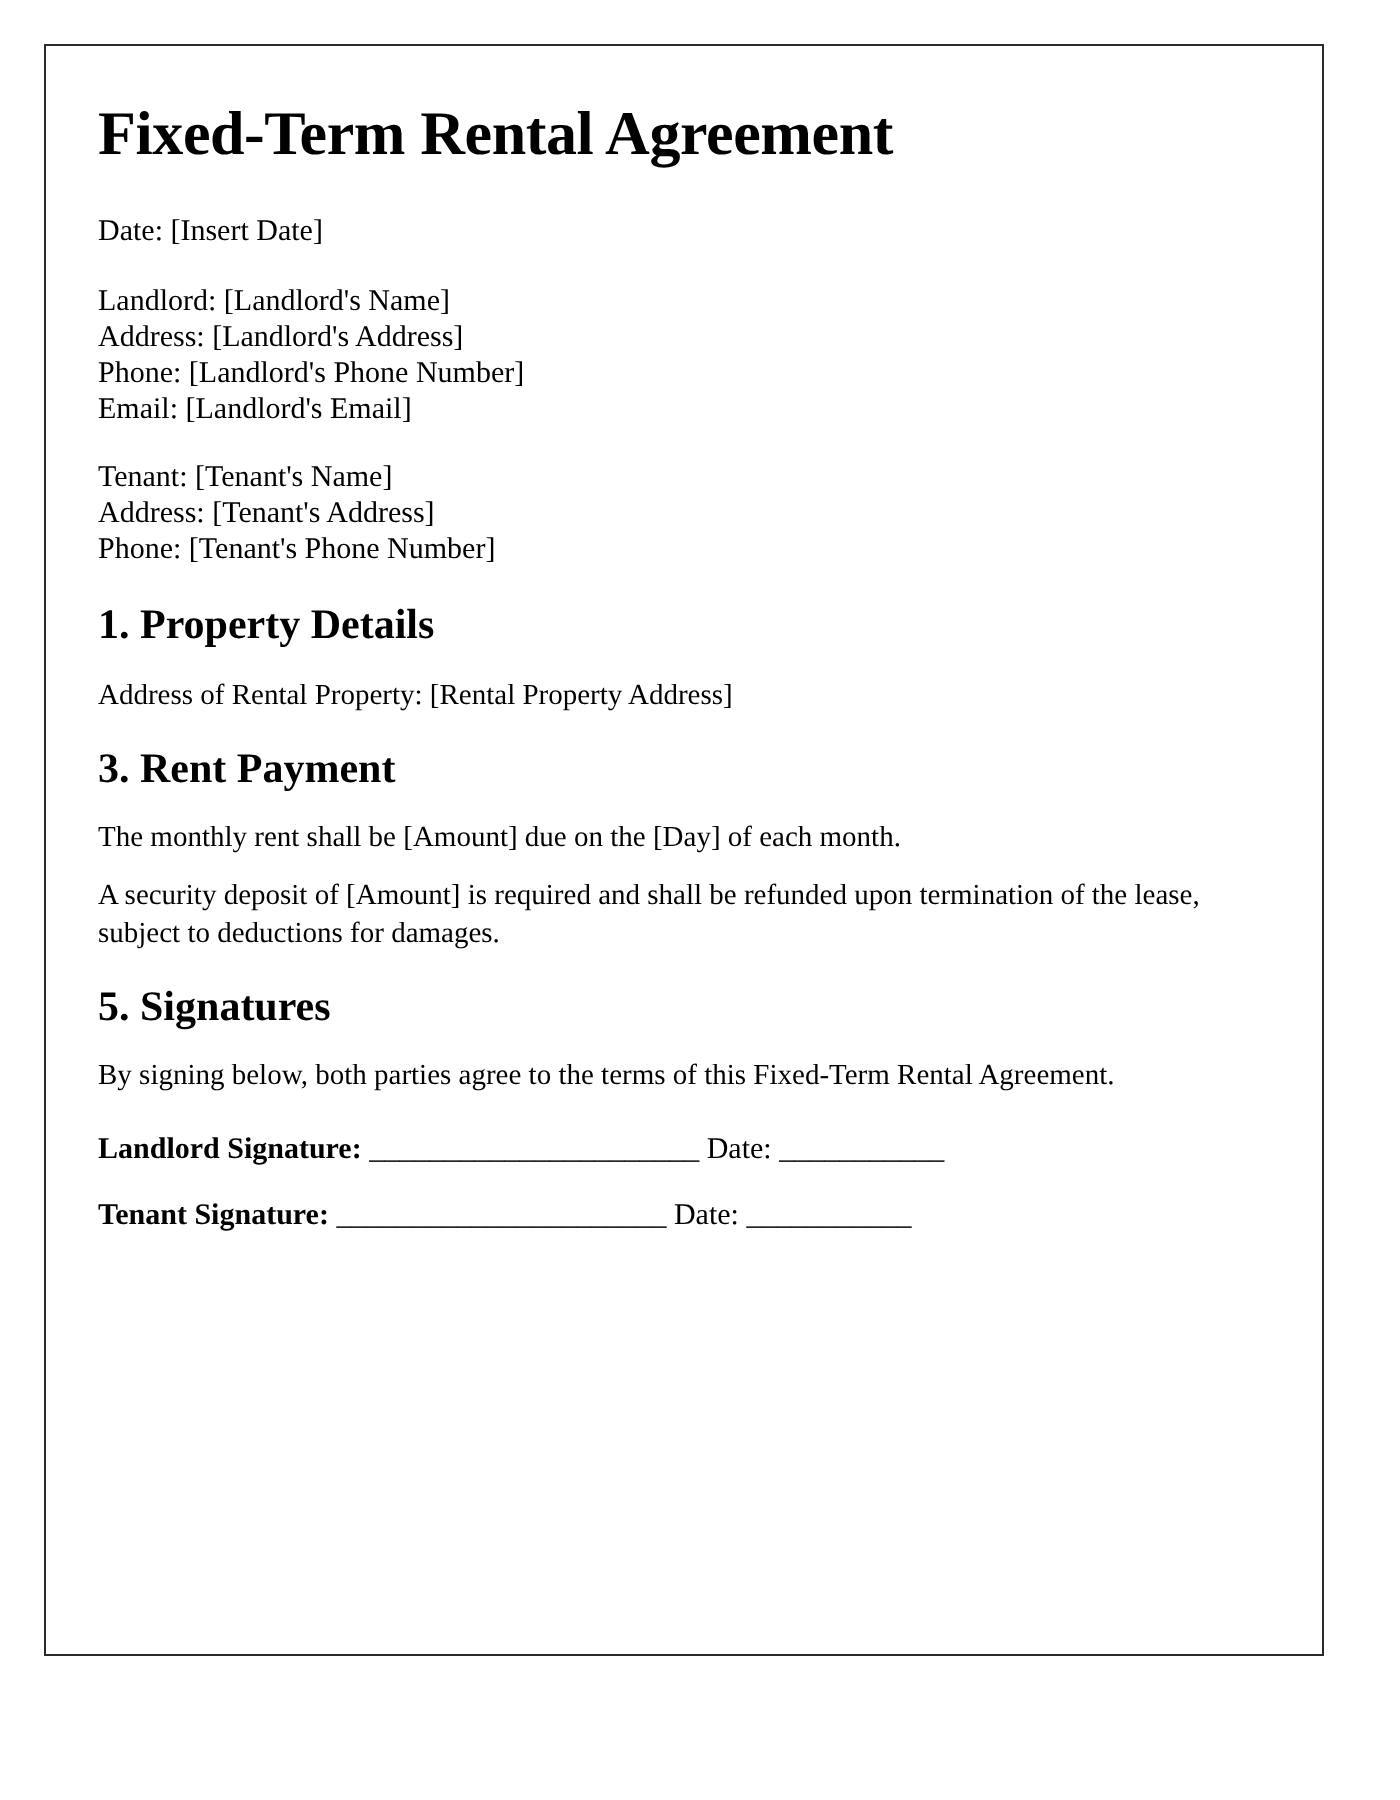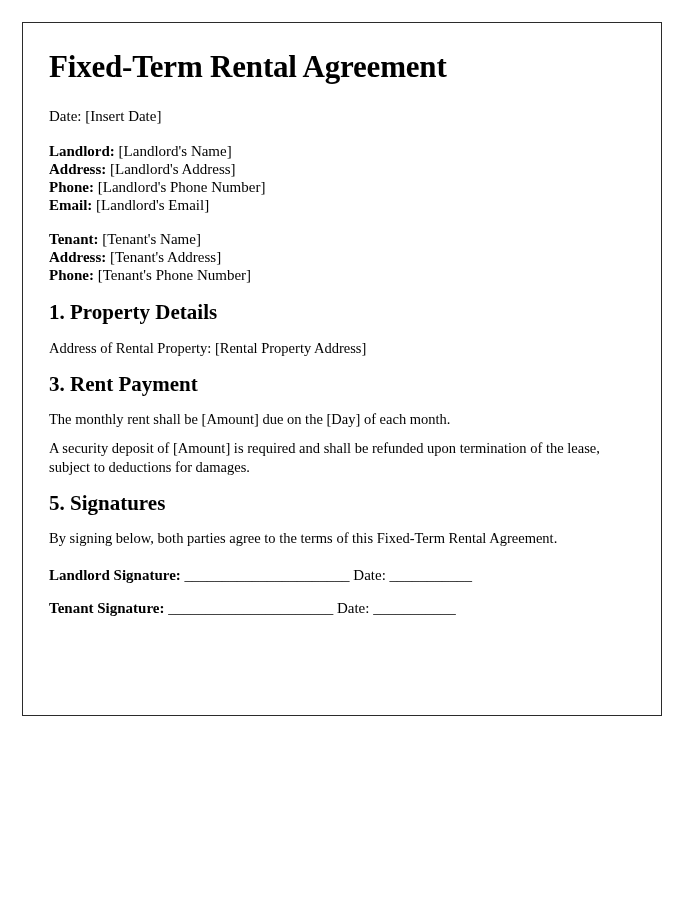--- a/index.html
+++ b/index.html
@@ -13,21 +13,21 @@
     overflow: hidden;
     font-family: "Liberation Serif", "DejaVu Serif", serif;
     color: #000000;
   }
 
   .page {
     position: absolute;
     left: 22px;
     top: 22px;
     width: 640px;
-    height: 694px;
+    height: 806px;
     border: 1px solid #2b2b2b;
     background: #ffffff;
     box-sizing: border-box;
   }
 
   .content {
     padding: 26px 26px 0 26px;
   }
 
   .doc-title {
@@ -46,21 +46,21 @@
 
   .party-block {
     font-size: 15px;
     line-height: 18px;
     margin: 0 0 16px 0;
   }
   .party-block .row {
     white-space: nowrap;
   }
   .lbl {
-    font-weight: bold;
+    font-weight: normal;
   }
 
   h2.section-heading {
     font-size: 21px;
     font-weight: bold;
     line-height: 1.2;
     margin: 14px 0 13px 0;
   }
 
   p.body-text {

